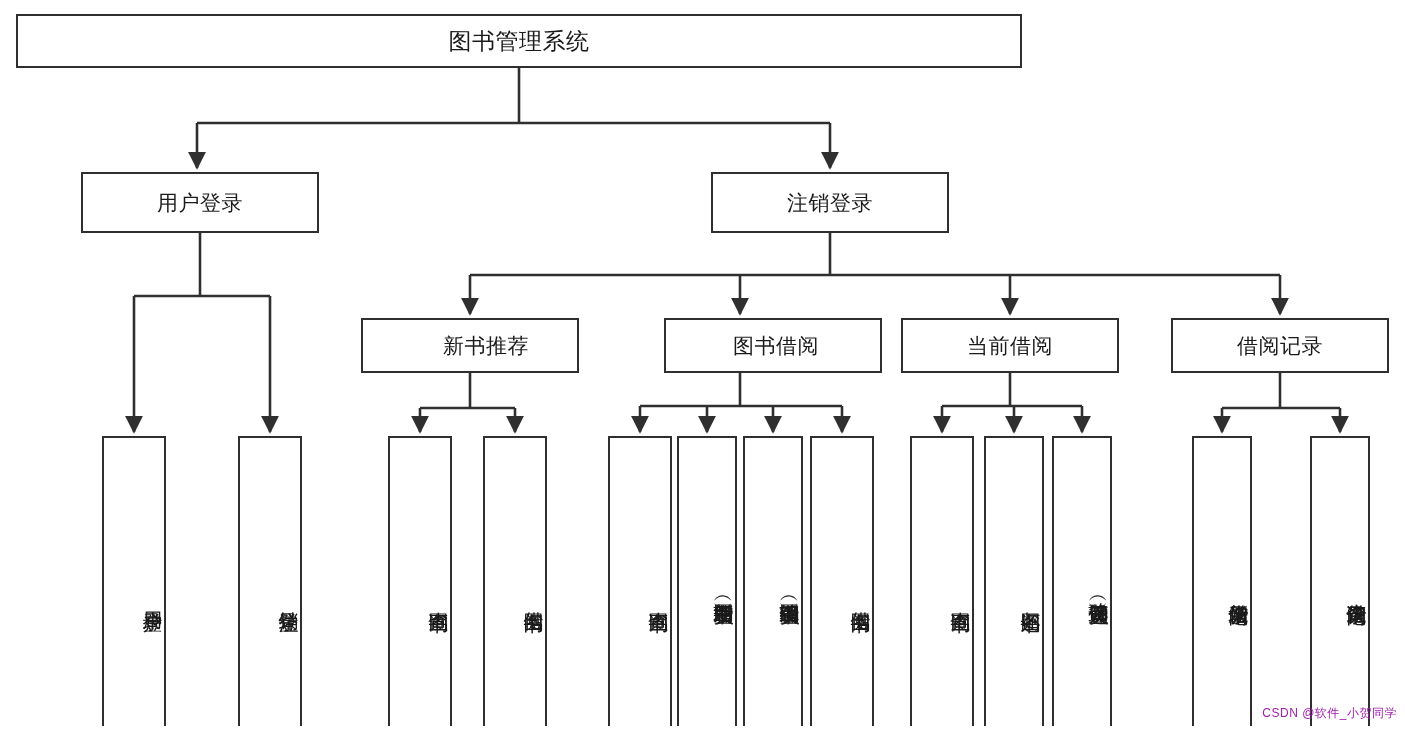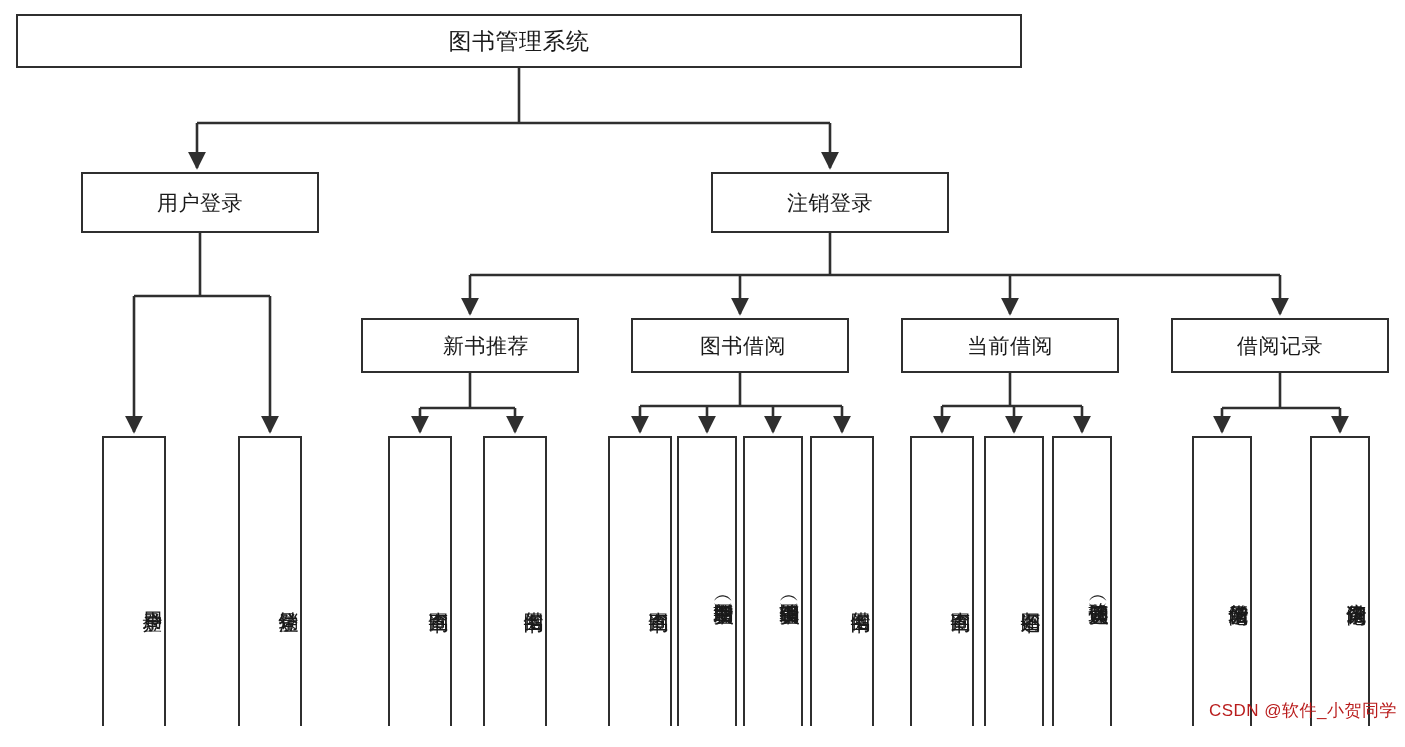--- a/index.html
+++ b/index.html
@@ -54,22 +54,22 @@
     padding-top: 8px;
   }
   .node-label {
     display: block;
     white-space: pre-line;
   }
   #watermark {
     position: absolute;
     right: 8px;
     bottom: 4px;
-    font-size: 17px;
-    color: #b91c1c;
+    font-size: 12px;
+    color: #a21caf;
     letter-spacing: 0.5px;
     z-index: 5;
     white-space: nowrap;
   }
 </style>
 </head>
 <body>
 
 <div id="canvas">
 
@@ -130,21 +130,21 @@
   <div class="node horiz" style="left:81px; top:172px; width:238px; height:61px;">
     <span class="node-label">用户登录</span>
   </div>
   <div class="node horiz" style="left:711px; top:172px; width:238px; height:61px;">
     <span class="node-label">注销登录</span>
   </div>
 
   <div class="node horiz" style="left:361px; top:318px; width:218px; height:55px;padding-left:32px;">
     <span class="node-label">新书推荐</span>
   </div>
-  <div class="node horiz" style="left:631px; top:318px; width:218px; height:55px;padding-left:6px;">
+  <div class="node horiz" style="left:664px; top:318px; width:218px; height:55px;padding-left:6px;">
     <span class="node-label">图书借阅</span>
   </div>
   <div class="node horiz" style="left:1171px; top:318px; width:218px; height:55px;">
     <span class="node-label">借阅记录</span>
   </div>
   <div class="node horiz" style="left:901px; top:318px; width:218px; height:55px;">
     <span class="node-label">当前借阅</span>
   </div>
 
   <div class="node vert" style="left:102px; top:436px; width:64px; height:299px;">

